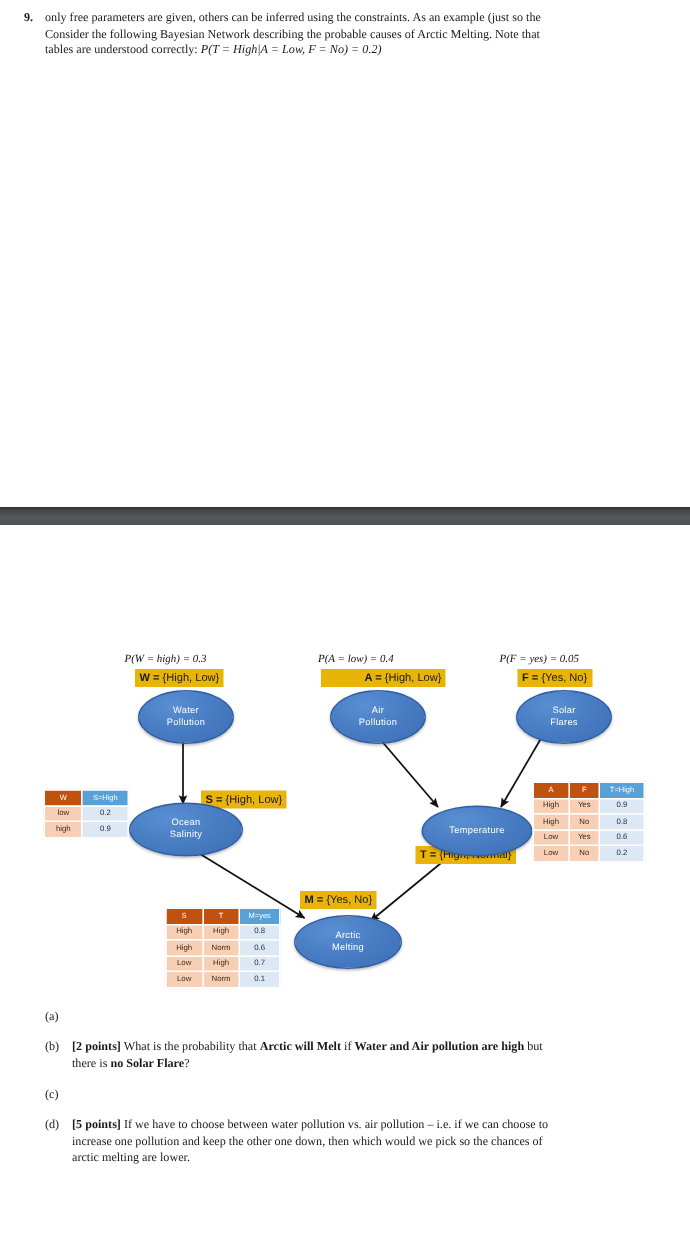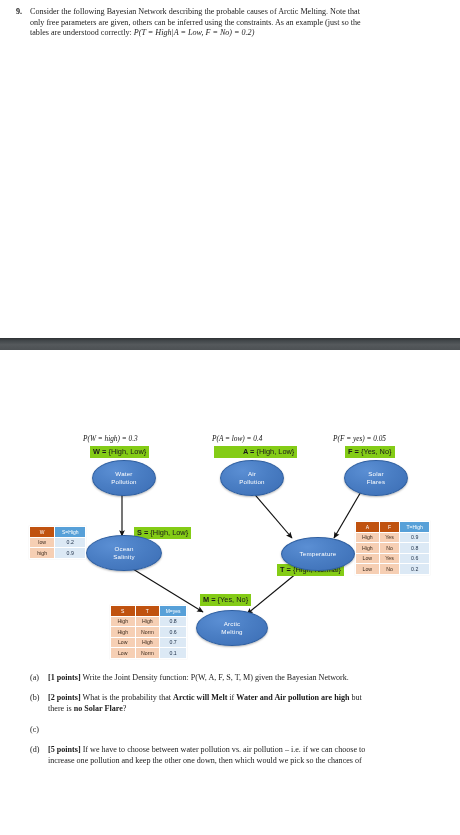--- a/index.html
+++ b/index.html
@@ -88,21 +88,21 @@
     position: absolute;
     font-family: "Liberation Serif", serif;
     font-size: 7.3px;
     font-style: italic;
     white-space: nowrap;
     color: #111;
   }
 
   .varbox {
     position: absolute;
-    background: #84cc16;
+    background: #eab308;
     color: #1a1a1a;
     font-family: "Liberation Sans", sans-serif;
     font-size: 7.4px;
     line-height: 10px;
     padding: 1px 3px;
     white-space: nowrap;
     border: 0;
   }
   .varbox .vb { font-weight: bold; }
 
@@ -167,22 +167,22 @@
   .sub-text .ln { display: block; white-space: nowrap; }
   .bd { font-weight: bold; }
 </style>
 </head>
 <body>
 
 <div id="stem">
   <div class="stem-row">
     <div class="stem-num">9.</div>
     <div class="stem-body">
+      <span class="ln">only free parameters are given, others can be inferred using the constraints. As an example (just so the</span>
       <span class="ln">Consider the following Bayesian Network describing the probable causes of Arctic Melting. Note that</span>
-      <span class="ln">only free parameters are given, others can be inferred using the constraints. As an example (just so the</span>
       <span class="ln"><span>tables are understood correctly: </span><span class="it">P(T = High|A = Low, F = No) = 0.2)</span></span>
     </div>
   </div>
 </div>
 
 <div id="page-band"></div>
 
 <div id="figure">
 
   <svg id="edges" viewBox="0 0 460 290">
@@ -326,38 +326,36 @@
     </tr>
   </tbody>
     </table>
 
 </div>
 
 <div id="subs">
 
   <div class="sub-row">
     <div class="sub-tag">(a)</div>
-    <div class="sub-text">
-      <span class="ln"><span class="bd">[1 points]</span> <span>Write the Joint Density function: P(W, A, F, S, T, M) given the Bayesian Network.</span></span>
-    </div>
   </div>
 
   <div class="sub-row">
     <div class="sub-tag">(b)</div>
     <div class="sub-text">
       <span class="ln"><span class="bd">[2 points]</span> <span>What is the probability that <b>Arctic will Melt</b> if <b>Water and Air pollution are high</b> but</span></span>
       <span class="ln">there is <b>no Solar Flare</b>?</span>
     </div>
   </div>
 
   <div class="sub-row">
     <div class="sub-tag">(c)</div>
   </div>
 
   <div class="sub-row">
     <div class="sub-tag">(d)</div>
     <div class="sub-text">
       <span class="ln"><span class="bd">[5 points]</span> <span>If we have to choose between water pollution vs. air pollution – i.e. if we can choose to</span></span>
       <span class="ln">increase one pollution and keep the other one down, then which would we pick so the chances of</span>
+      <span class="ln">arctic melting are lower.</span>
     </div>
   </div>
 
 </div>
 
 </body></html>

